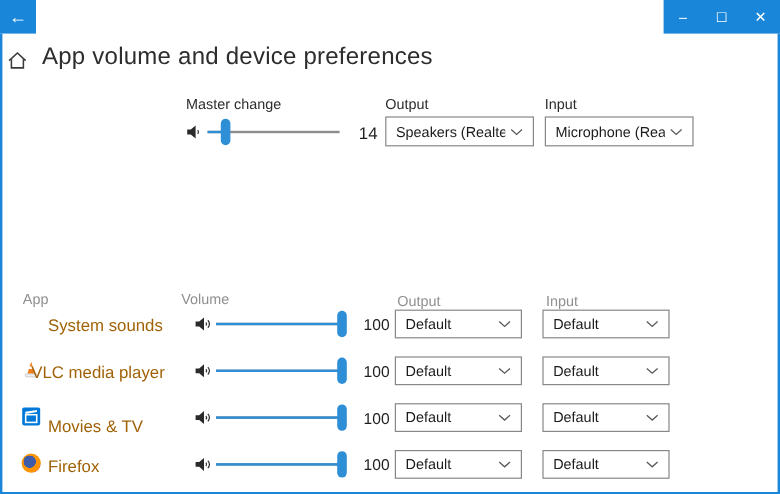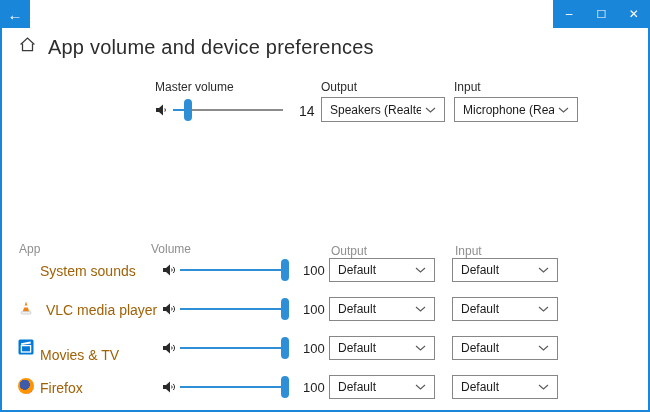--- a/index.html
+++ b/index.html
@@ -15,21 +15,21 @@
   .back-btn{position:absolute;left:0;top:0;width:30px;height:28px;background:var(--accent);
             color:#fff;display:flex;align-items:center;justify-content:center;font-size:15px;cursor:default;}
   .win-title{position:absolute;left:39px;top:0;height:28px;line-height:28px;font-size:12px;color:#1b1b1b;}
   .win-controls{position:absolute;right:0;top:0;width:97px;height:28px;background:var(--accent);
                 display:flex;align-items:stretch;}
   .win-controls span{flex:1;display:flex;align-items:center;justify-content:center;
                      color:#fff;font-size:12px;}
   .win-controls .maxi{font-size:11px;}
 
   
-  .page-header{position:absolute;left:17px;top:36px;display:flex;align-items:flex-start;}
+  .page-header{position:absolute;left:4px;top:36px;display:flex;align-items:flex-end;}
   .home-icon{width:17px;height:17px;margin-right:12px;}
   .page-title{font-size:20px;font-weight:300;color:#2d2d2d;letter-spacing:.2px;}
 
   
   .description{position:absolute;left:17px;top:90px;width:132px;font-size:12px;line-height:17px;color:#6b6b6b;}
   .field-label{position:absolute;font-size:12px;color:#2c2c2c;}
   .col-header{position:absolute;font-size:12px;color:#8f8f8f;}
 
   
   .dd{position:absolute;box-sizing:border-box;border:1px solid #878787;background:#fff;
@@ -77,21 +77,21 @@
 
   <div class="page-header">
     <svg class="home-icon" viewBox="0 0 16 16">
       <path d="M1.5 8 8 2 14.5 8" fill="none" stroke="#3a3a3a" stroke-width="1.2"></path>
       <path d="M3.3 7V13.7H12.7V7" fill="none" stroke="#3a3a3a" stroke-width="1.2"></path>
     </svg>
     <span class="page-title">App volume and device preferences</span>
   </div>
 
 
-  <span class="field-label" style="left:153px;top:80px;">Master volume</span>
+  <span class="field-label" style="left:153px;top:80px;">Master change</span>
   <svg class="spk" style="left:153px;top:102px;width:14px;" viewBox="0 0 14 16">
     <path d="M1 6H4L8 2.6V13.4L4 10H1Z" fill="#2a2a2a"></path>
     <path d="M9.8 6.4 A2.6 2.6 0 0 1 9.8 9.6" fill="none" stroke="#2a2a2a" stroke-width="1"></path>
   </svg>
   <div class="slider" style="left: 171px; top: 98px; width: 110px; --pct: 14%;">
     <div class="track"></div>
     <div class="fill"></div>
     <div class="thumb"></div>
   </div>
   <span class="slider-val" style="left:287px;top:103px;font-size:14px;">14</span>
@@ -142,21 +142,21 @@
         </svg>
     </div>
   </div>
 
   <div>
     <svg class="app-icon" style="left:16px;top:300px;" viewBox="0 0 16 16">
       <path d="M8 1.5 L11.2 11.5 H4.8 Z" fill="#f18019"></path>
       <path d="M6.1 5.5 H9.9 L10.5 7.5 H5.5 Z" fill="#fff"></path>
       <rect x="3" y="11.5" width="10" height="2.6" rx="1.2" fill="#efefef" stroke="#b5b5b5" stroke-width="0.5"></rect>
     </svg>
-    <span class="app-name" style="left:24px;top:302px;margin-left:20px;">VLC media player</span>
+    <span class="app-name" style="left:24px;top:302px;">VLC media player</span>
     <svg class="spk" style="left:160px;top:301px;" viewBox="0 0 17 16">
       <path d="M1 6H4L8 2.6V13.4L4 10H1Z" fill="#2a2a2a"></path>
       <path d="M9.6 6.6 A2.2 2.2 0 0 1 9.6 9.4" fill="none" stroke="#2a2a2a" stroke-width="1"></path>
       <path d="M11.2 4.9 A4.3 4.3 0 0 1 11.2 11.1" fill="none" stroke="#2a2a2a" stroke-width="1"></path>
     </svg>
     <div class="slider" style="left: 178px; top: 297px; width: 105px; --pct: 100%;">
       <div class="track"></div>
       <div class="fill"></div>
       <div class="thumb"></div>
     </div>

